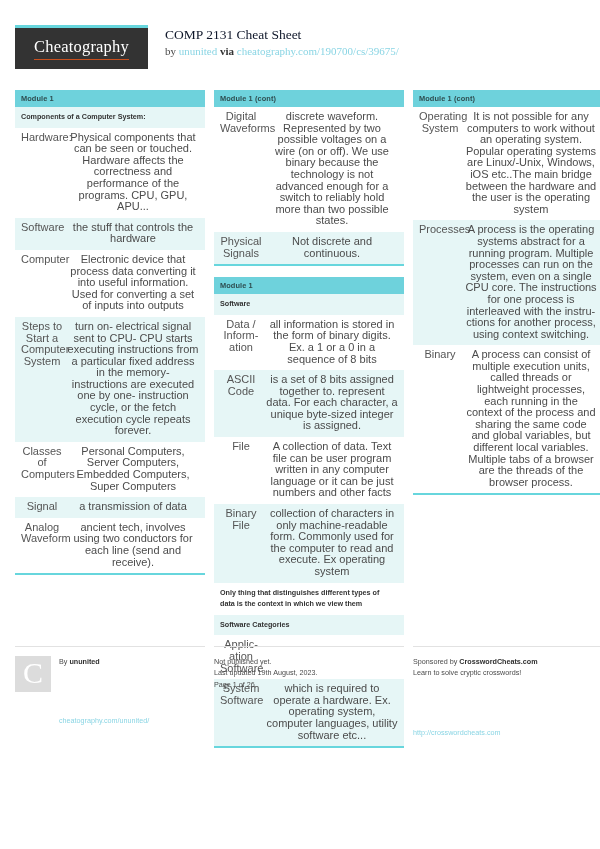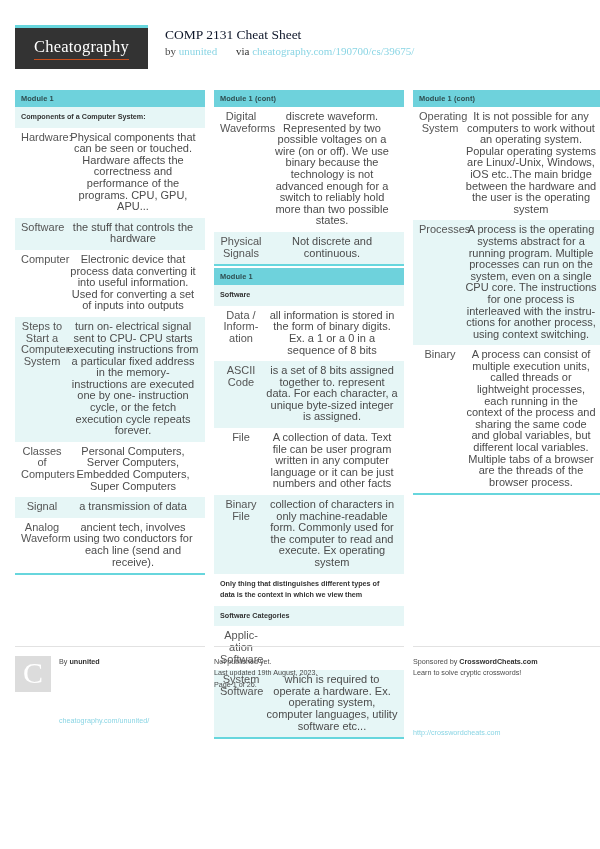--- a/index.html
+++ b/index.html
@@ -27,27 +27,27 @@
   .title-wrap{margin-left:17px;padding-top:2px;}
   .sheet-title{
     font-family:"Liberation Serif", serif;font-size:13.5px;color:#0f172a;
     line-height:15px;font-weight:400;
   }
   .byline{
     font-family:"Liberation Serif", serif;font-size:11px;line-height:15px;
     color:#4a4a4a;margin-top:2px;
   }
   .byline .lnk{color:#8ad5e4;}
-  .byline b{color:#333;font-weight:400;padding-left:16px;}
+  .byline b{color:#333;font-weight:700;}
 
   
   .columns{display:flex;gap:9px;margin-top:15px;align-items:flex-start;}
   .col{width:190px;flex:0 0 190px;}
 
-  .card{margin-bottom:2px;border-bottom:2px solid #67d6dd;}
+  .card{margin-bottom:11px;border-bottom:2px solid #67d6dd;}
   .card-title{
     background:#6ed2dc;color:#2e4d50;font-size:7.4px;font-weight:700;
     padding:4px 6px 4px 6px;letter-spacing:.1px;
   }
   .row{display:flex;font-size:11px;line-height:11.6px;text-align:center;}
   .row.alt{background:#e6f6f6;}
   .row .k{
     width:52px;flex:0 0 52px;padding:4px 4px 5px 6px;box-sizing:border-box;
     color:#555555;
   }

